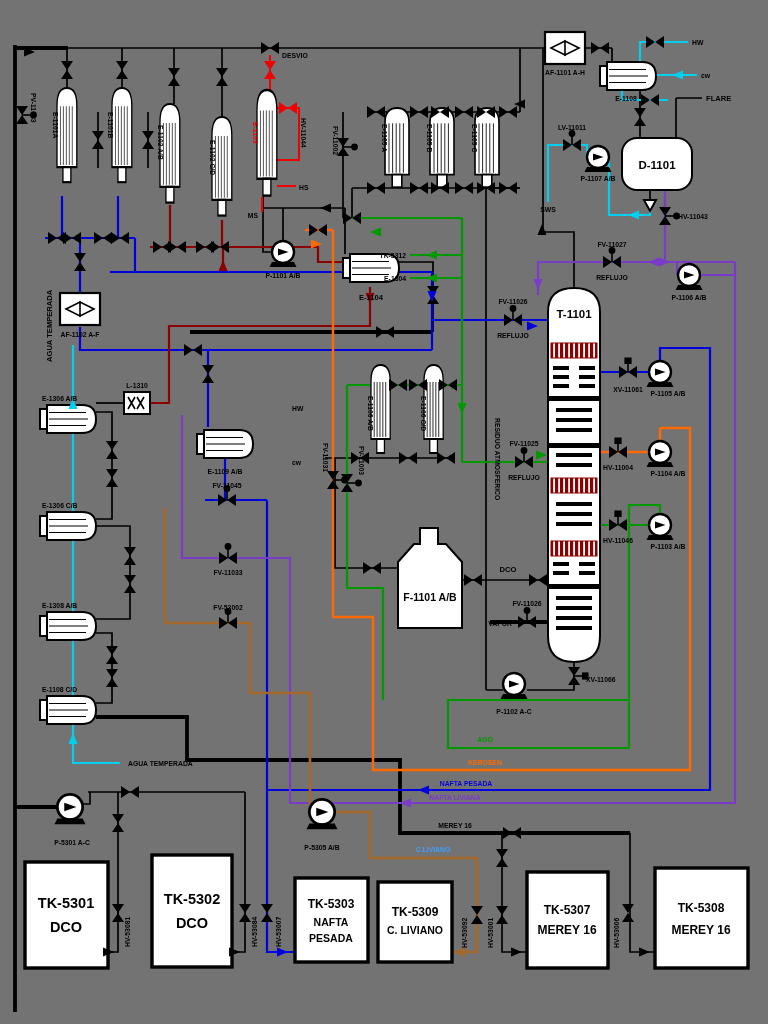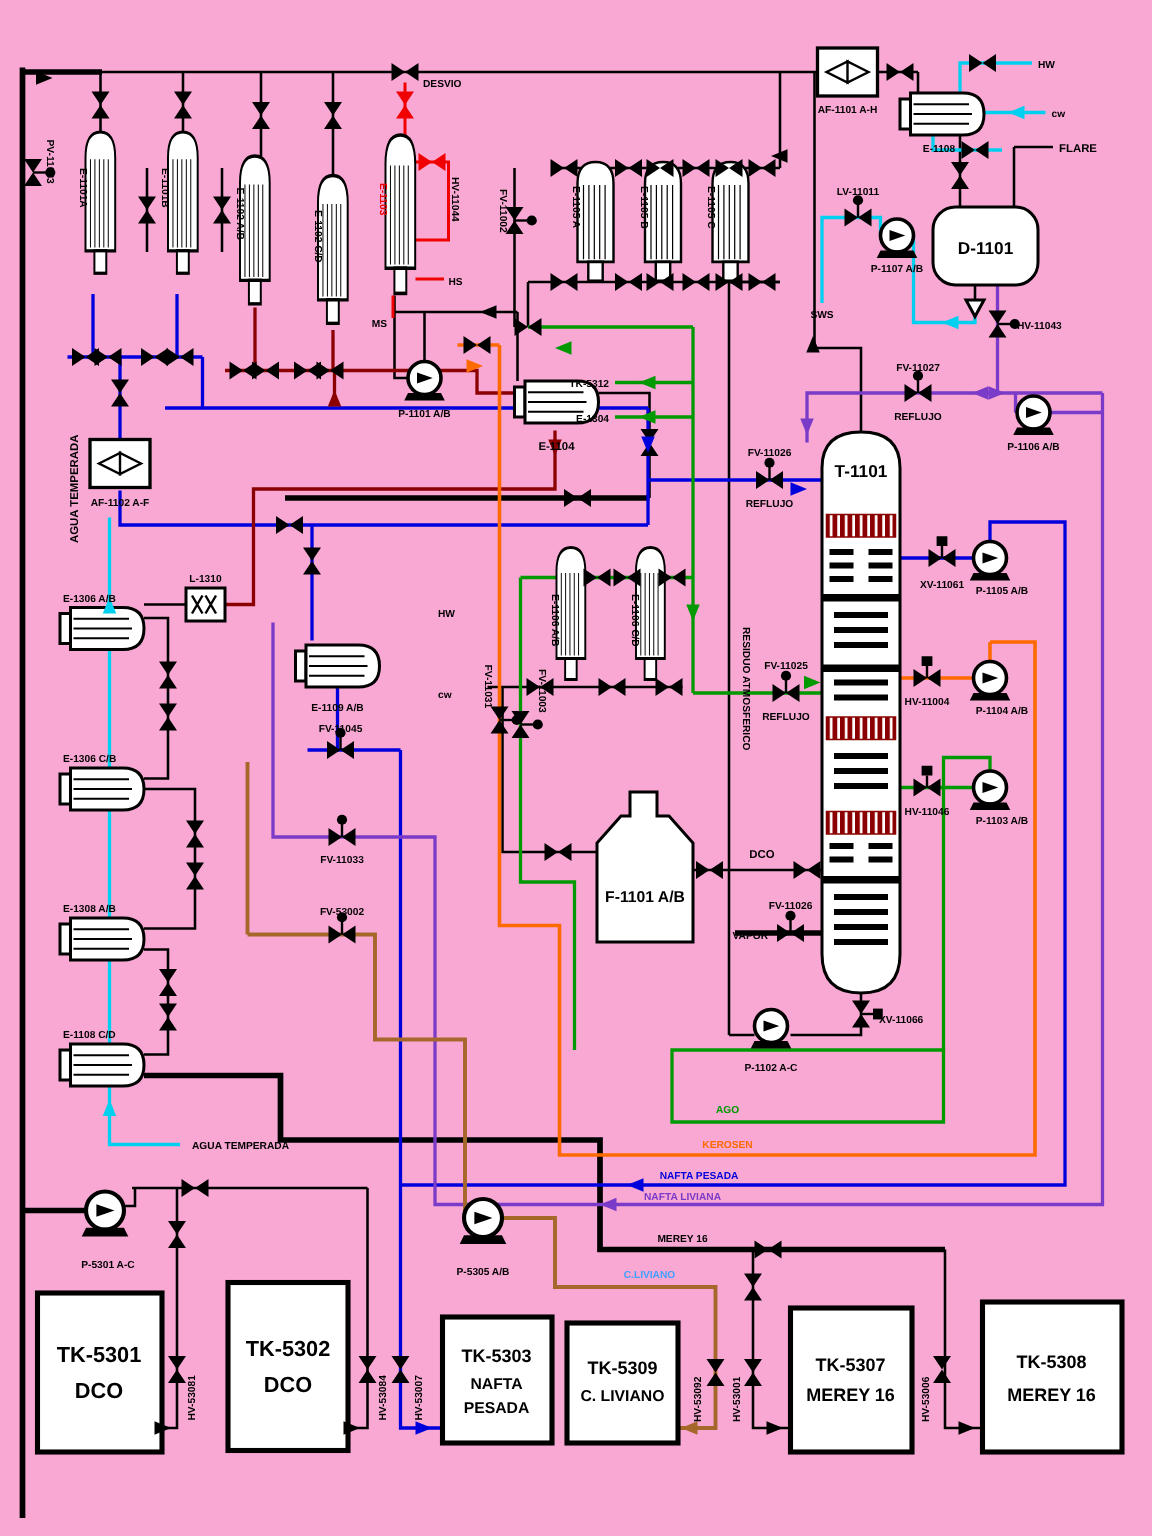--- a/index.html
+++ b/index.html
@@ -1,16 +1,16 @@
 <!DOCTYPE html>
 <html><head>
 <meta charset="utf-8">
 <style>
   html,body{margin:0;padding:0;background:#ffffff;}
-  .page{width:768px;height:1024px;position:relative;background:#f9a8d4;font-family:"Liberation Sans",sans-serif;}
+  .page{width:768px;height:1024px;position:relative;background:#737373;font-family:"Liberation Sans",sans-serif;}
   svg{display:block}
   
   .pb{stroke:#000;stroke-width:1.7;fill:none}
   .pth{stroke:#000;stroke-width:3.8;fill:none}
   .pblue{stroke:#0000dd;stroke-width:2.2;fill:none}
   .pmar{stroke:#8b0000;stroke-width:2.2;fill:none}
   .pred{stroke:#f00000;stroke-width:2;fill:none}
   .pgrn{stroke:#009900;stroke-width:2.2;fill:none}
   .porn{stroke:#ff6a00;stroke-width:2.4;fill:none}
   .ppur{stroke:#7a3bc8;stroke-width:2.2;fill:none}

